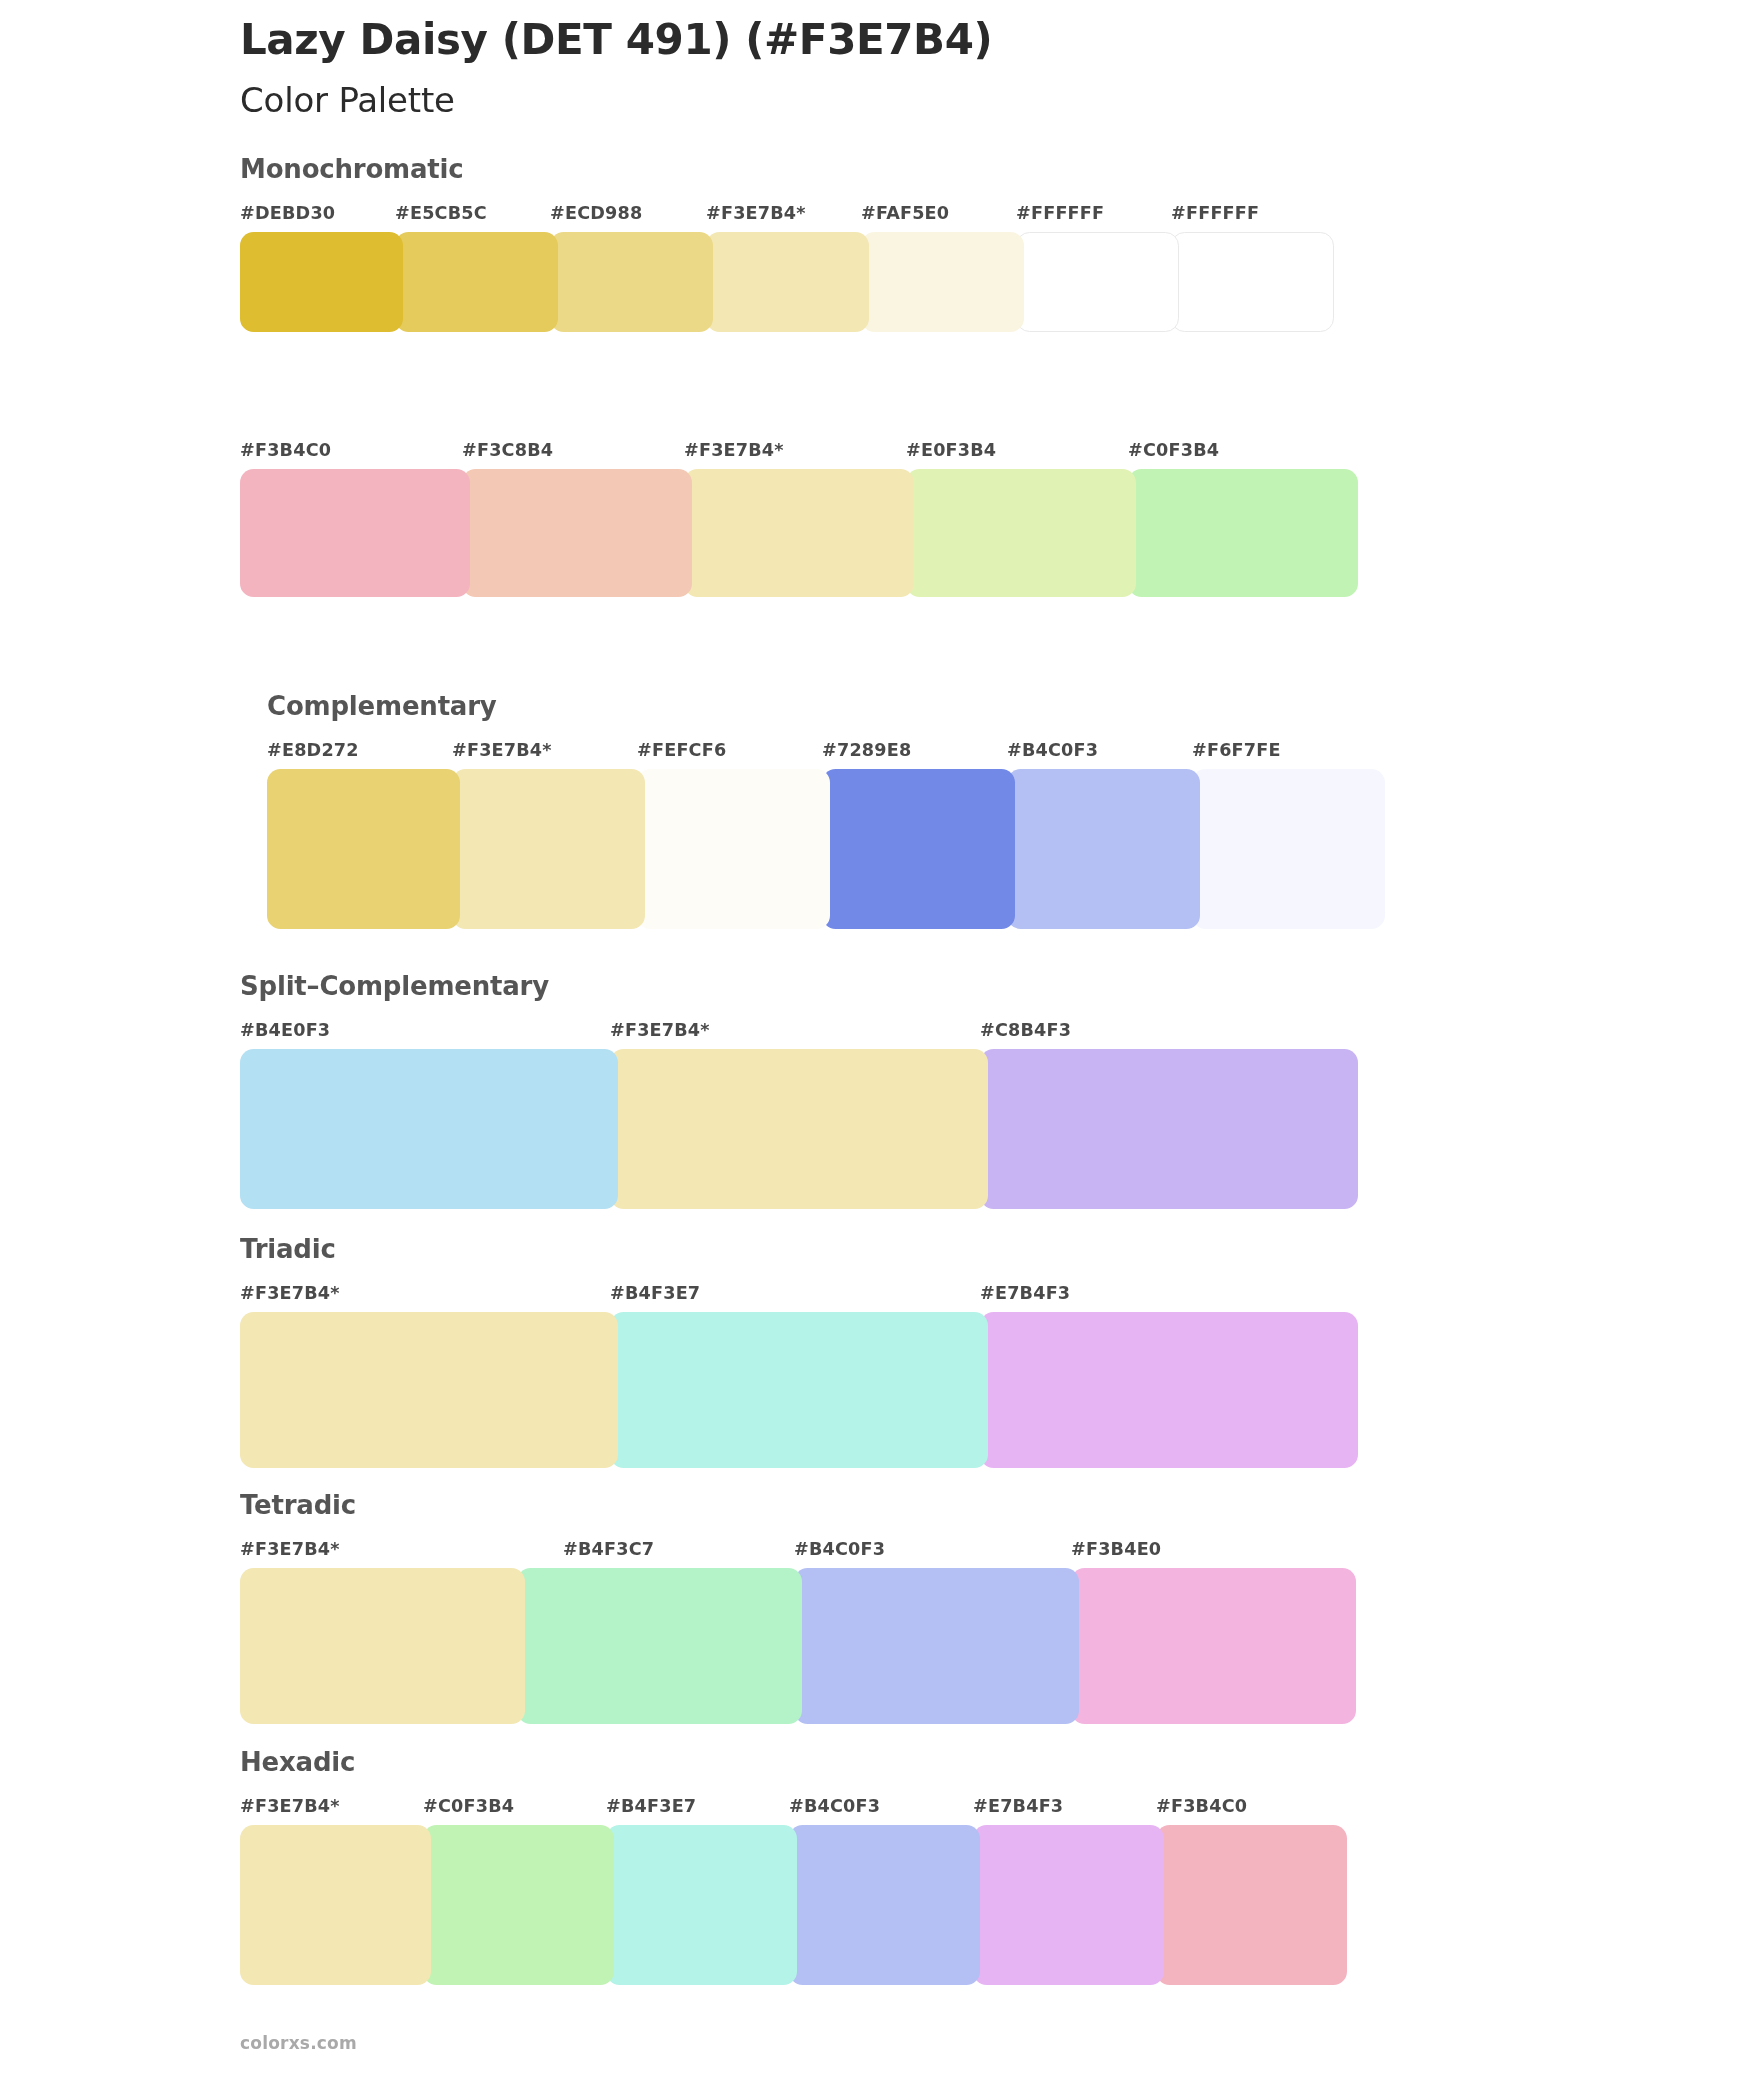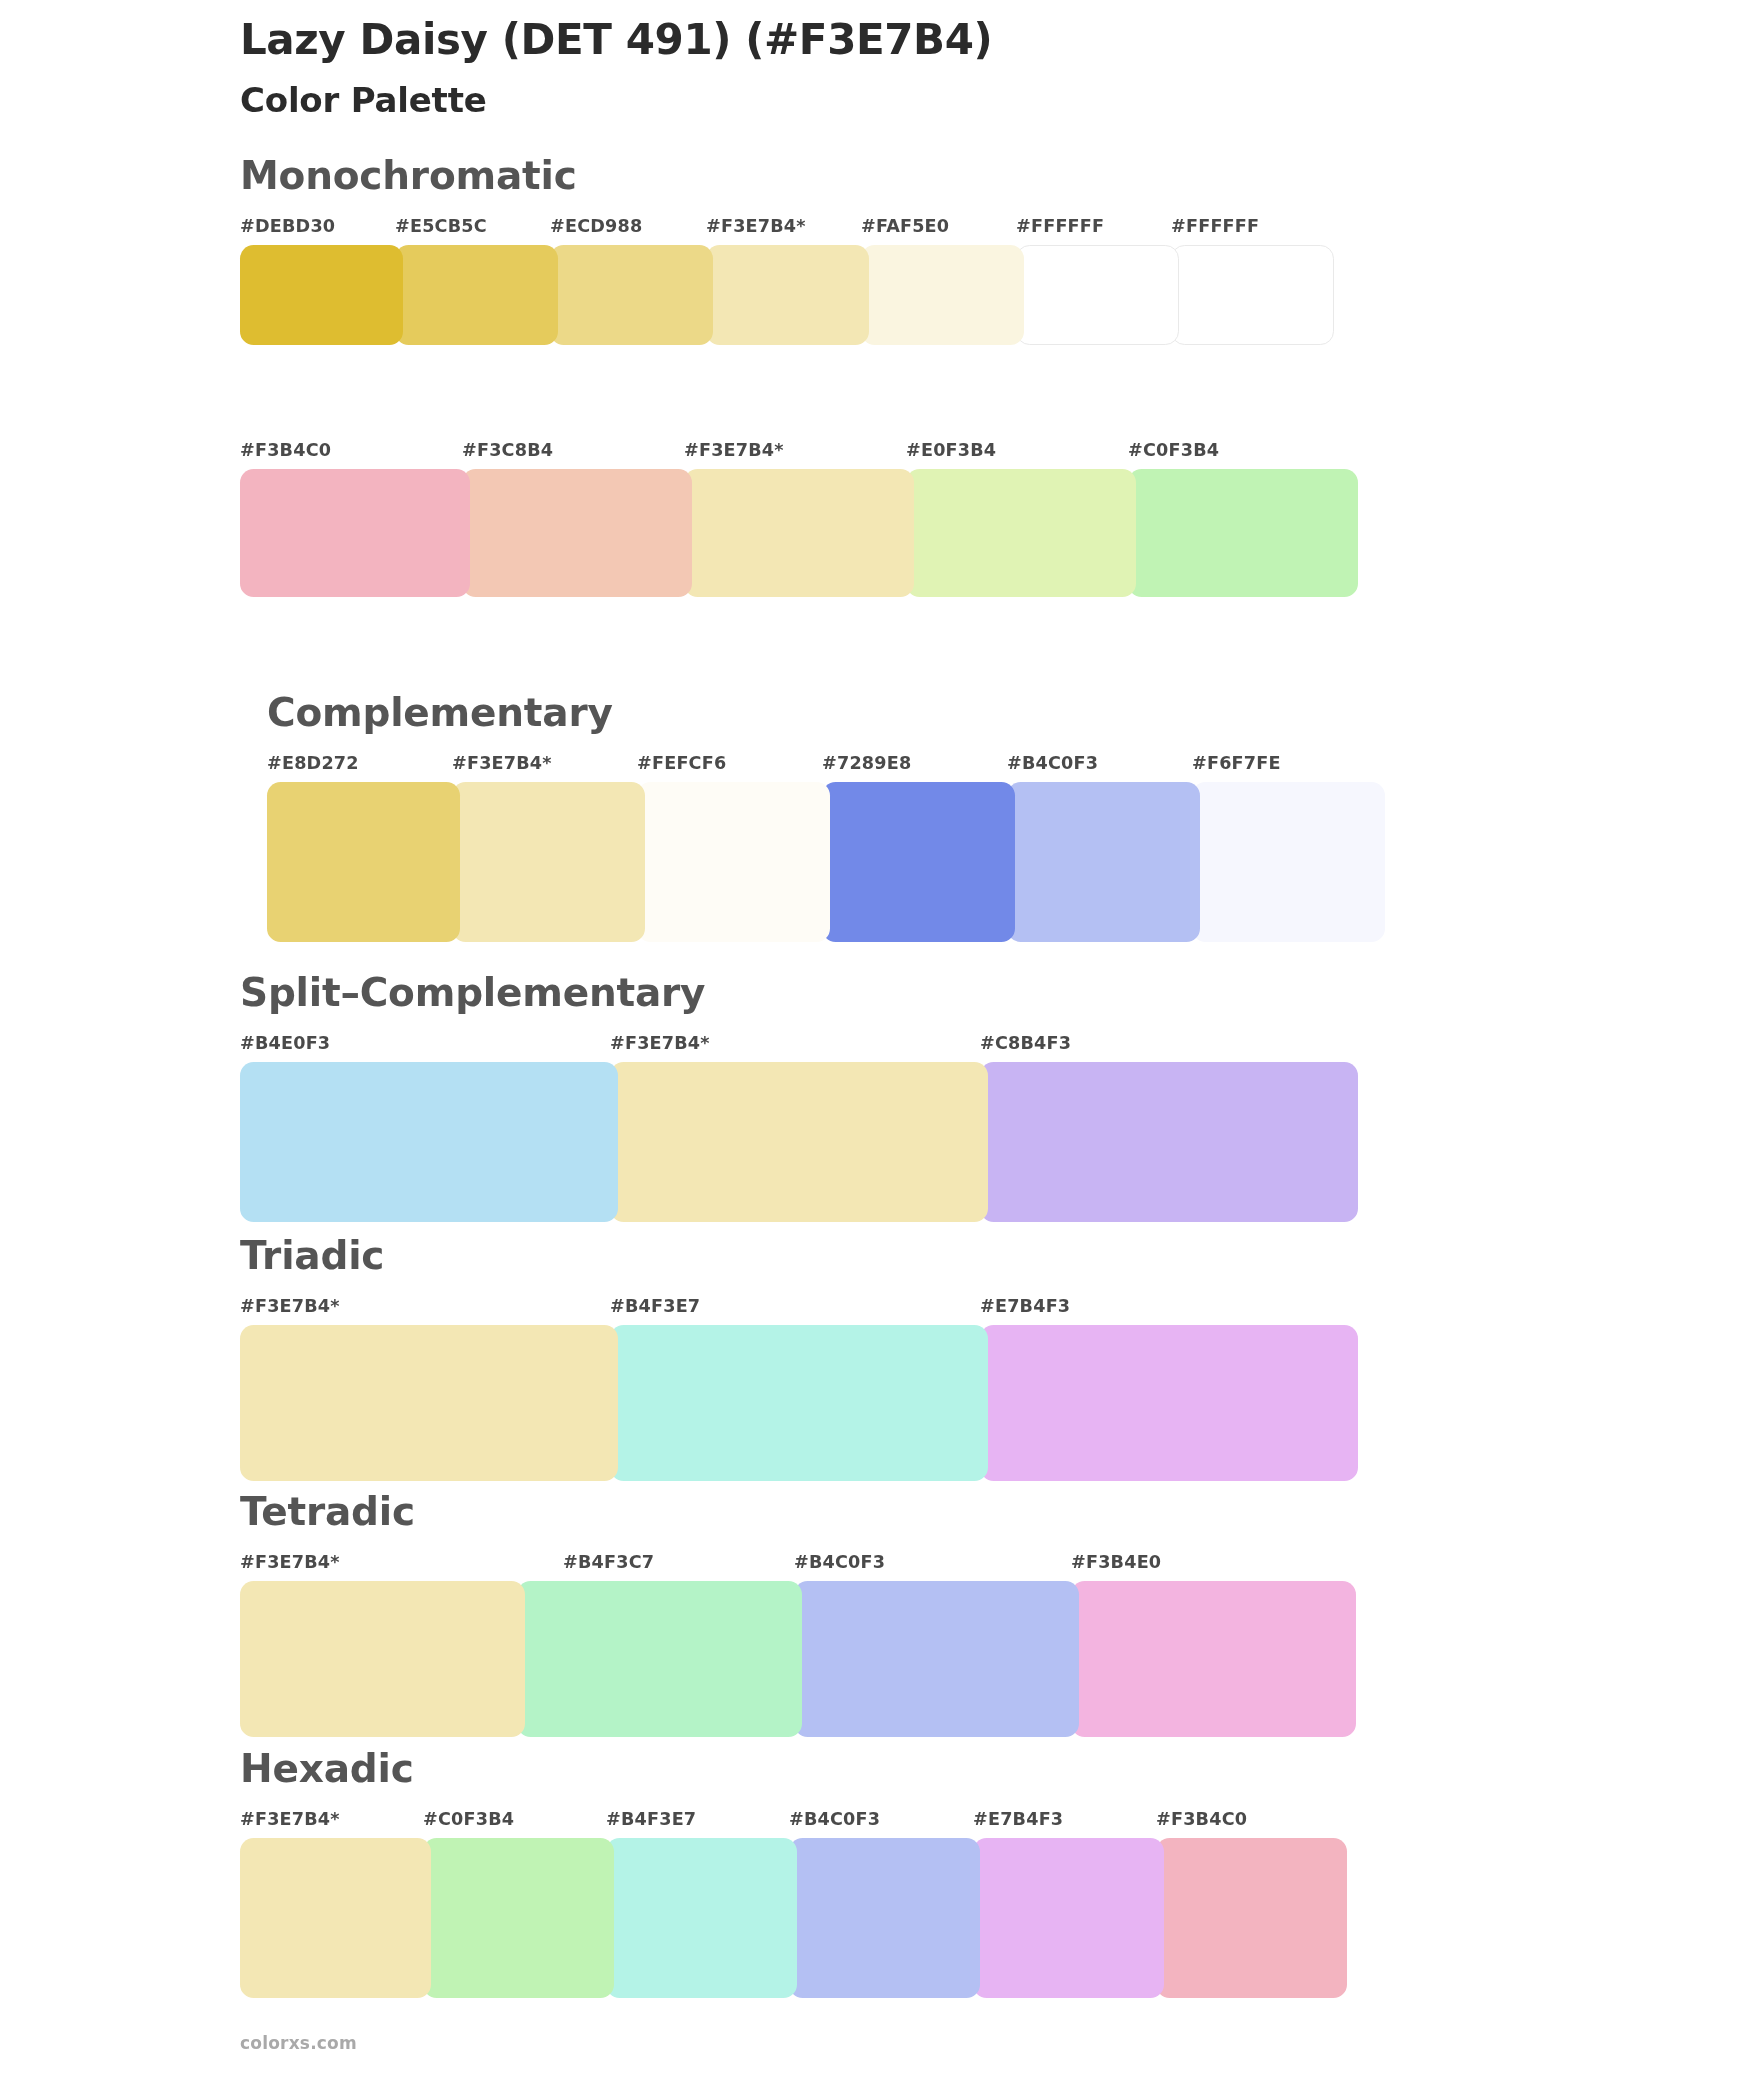--- a/index.html
+++ b/index.html
@@ -35,42 +35,42 @@
     font-size: 42px;
     font-weight: 700;
     color: #2b2b2b;
     letter-spacing: -0.4px;
     line-height: 1.05;
     margin: 0;
     white-space: nowrap;
   }
   .page-subtitle {
     font-size: 34px;
-    font-weight: 700;
+    font-weight: 400;
     color: #2b2b2b;
     letter-spacing: -0.2px;
     line-height: 1.05;
     margin: 21px 0 0 0;
     white-space: nowrap;
   }
 
   
   .sections {
     position: absolute;
     left: 0;
     top: 0;
     width: 1757px;
   }
   .section {
     position: absolute;
     left: 240px;
     width: 1118px;
   }
   .section-heading {
-    font-size: 39px;
+    font-size: 26px;
     font-weight: 700;
     color: #555555;
     letter-spacing: -0.2px;
     margin: 0;
     line-height: 1;
     white-space: nowrap;
   }
 
   .labels-row {
     position: relative;

